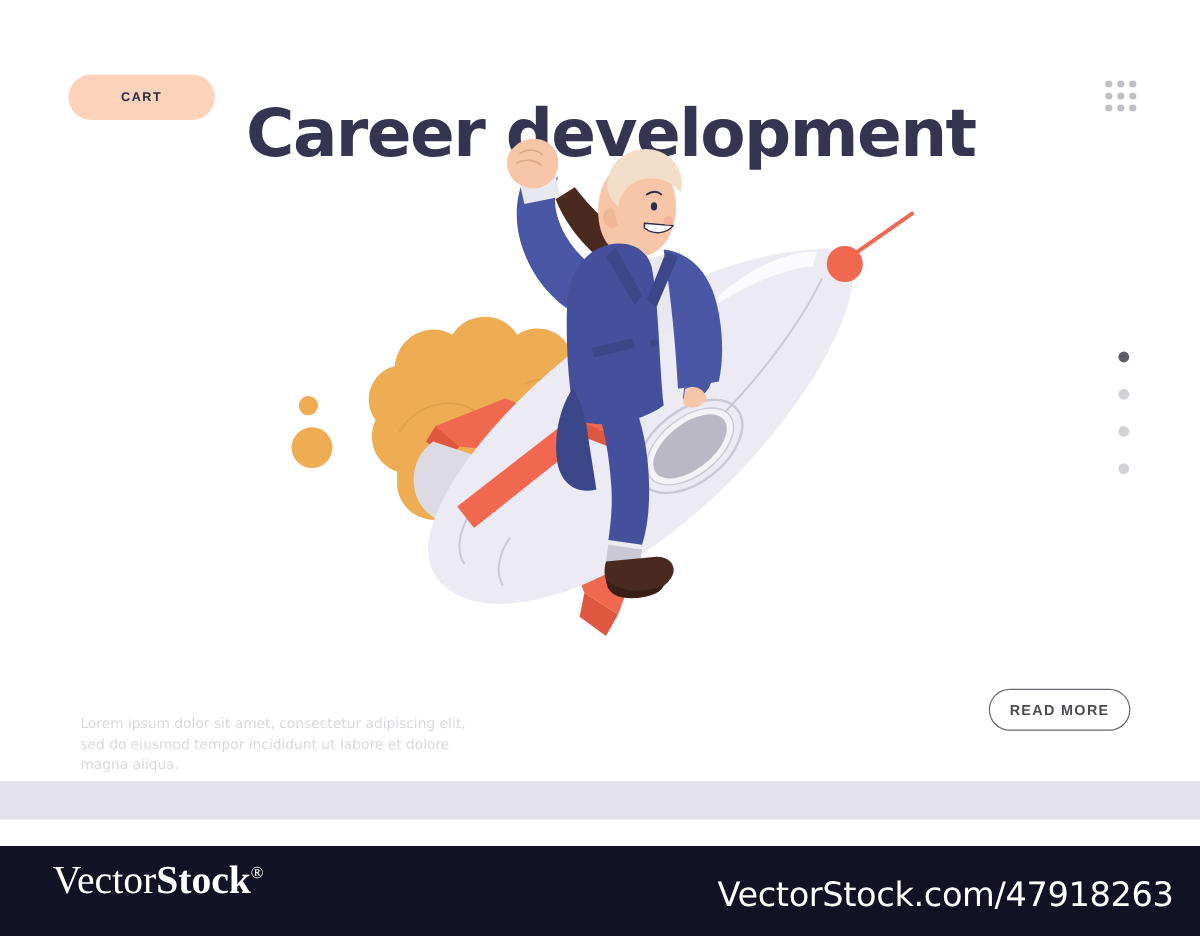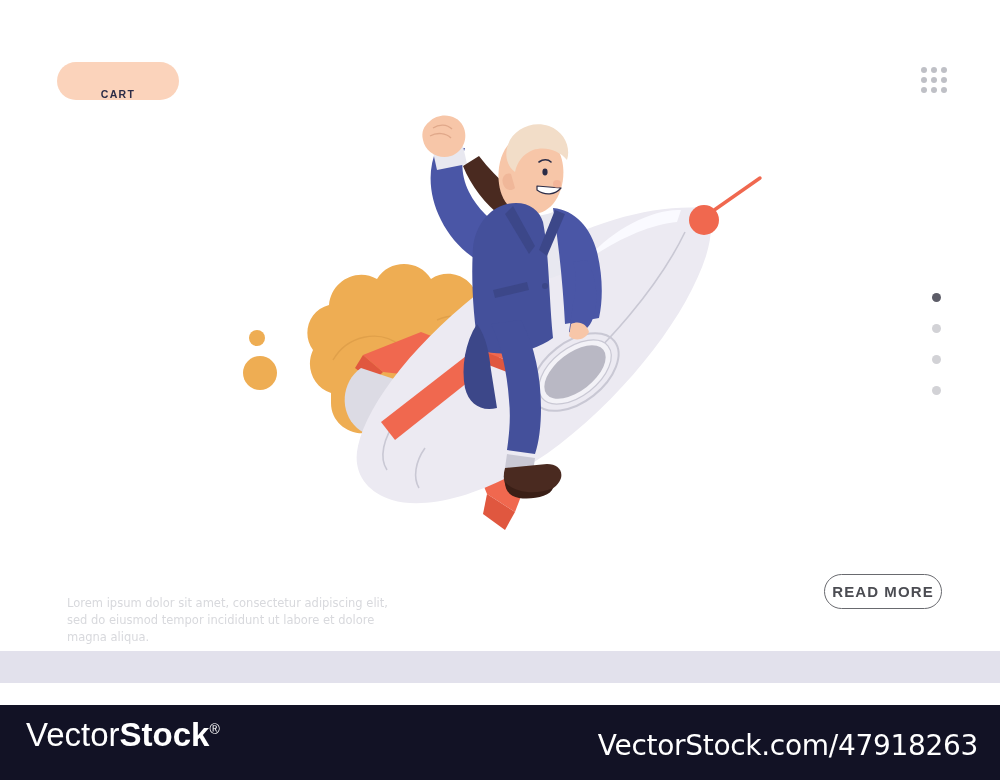--- a/index.html
+++ b/index.html
@@ -28,21 +28,21 @@
   #cart-button {
     position: absolute;
     left: 57px;
     top: 62px;
     width: 122px;
     height: 38px;
     border-radius: 19px;
     background: #fbd3bb;
     border: none;
     display: flex;
-    align-items: flex-end;
+    align-items: center;
     justify-content: center;
     cursor: pointer;
     padding: 0;
   }
   #cart-button .cart-label {
     font-size: 10.5px;
     font-weight: bold;
     letter-spacing: 1.3px;
     color: #2b2c47;
     font-family: "Liberation Sans", sans-serif;
@@ -124,21 +124,21 @@
     border-radius: 18px;
     background: #ffffff;
     border: 1.4px solid #696a6f;
     display: flex;
     align-items: center;
     justify-content: center;
     cursor: pointer;
     padding: 0;
   }
   #read-more-button .rm-label {
-    font-size: 15px;
+    font-size: 12px;
     font-weight: bold;
     letter-spacing: 1.1px;
     color: #4b4c52;
     font-family: "Liberation Sans", sans-serif;
   }
 
   
   #band-lavender {
     position: absolute;
     left: 0;
@@ -152,25 +152,25 @@
   #footer-bar {
     position: absolute;
     left: 0;
     top: 705px;
     width: 1000px;
     height: 75px;
     background: #121225;
   }
   #vs-logo {
     position: absolute;
-    left: 26px;
+    left: 44px;
     top: 718px;
     font-size: 33px;
     color: #ffffff;
-    font-family: Liberation Sans, sans-serif;
+    font-family: Liberation Serif, serif;
     line-height: 1;
     white-space: nowrap;
   }
   #vs-logo .vs-light { font-weight: 300; }
   #vs-logo .vs-bold { font-weight: bold; }
   #vs-logo .vs-reg {
     font-size: 14px;
     vertical-align: super;
     font-weight: normal;
   }
@@ -196,20 +196,21 @@
 </style>
 </head>
 <body>
 
 <div id="page">
 
   <button id="cart-button">
     <span class="cart-label">CART</span>
   </button>
 
+  <h1 id="page-title">Career development</h1>
 
   <div id="dot-grid">
     <i></i>
     <i></i>
     <i></i>
     <i></i>
     <i></i>
     <i></i>
     <i></i>
     <i></i>

